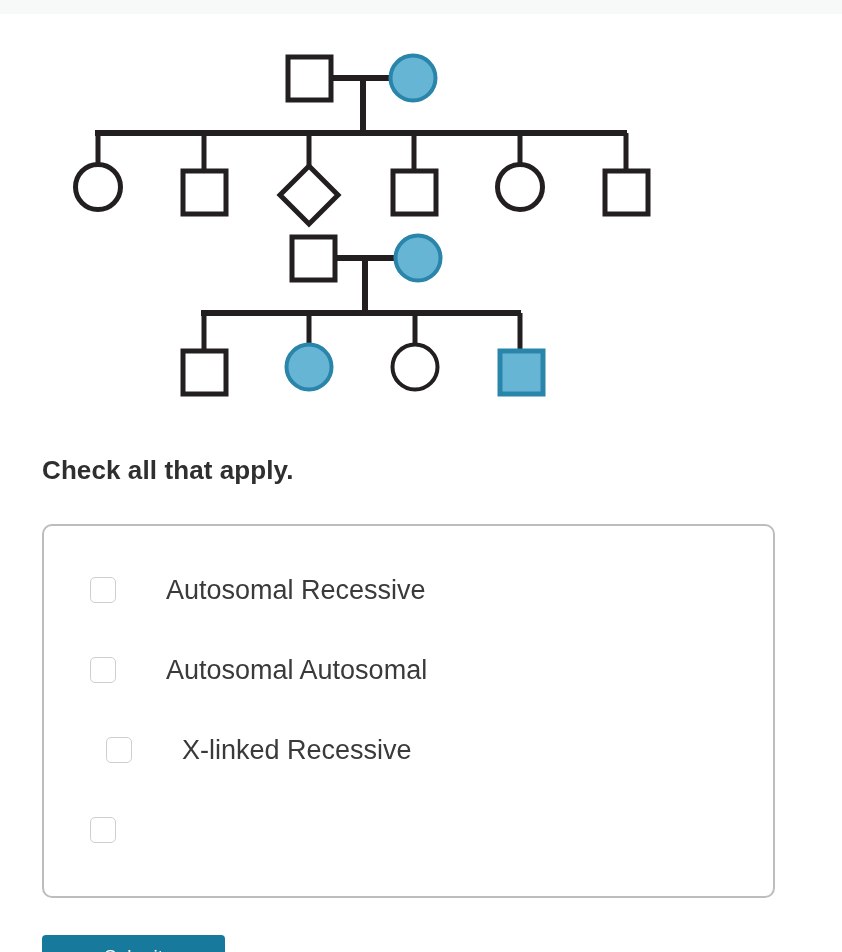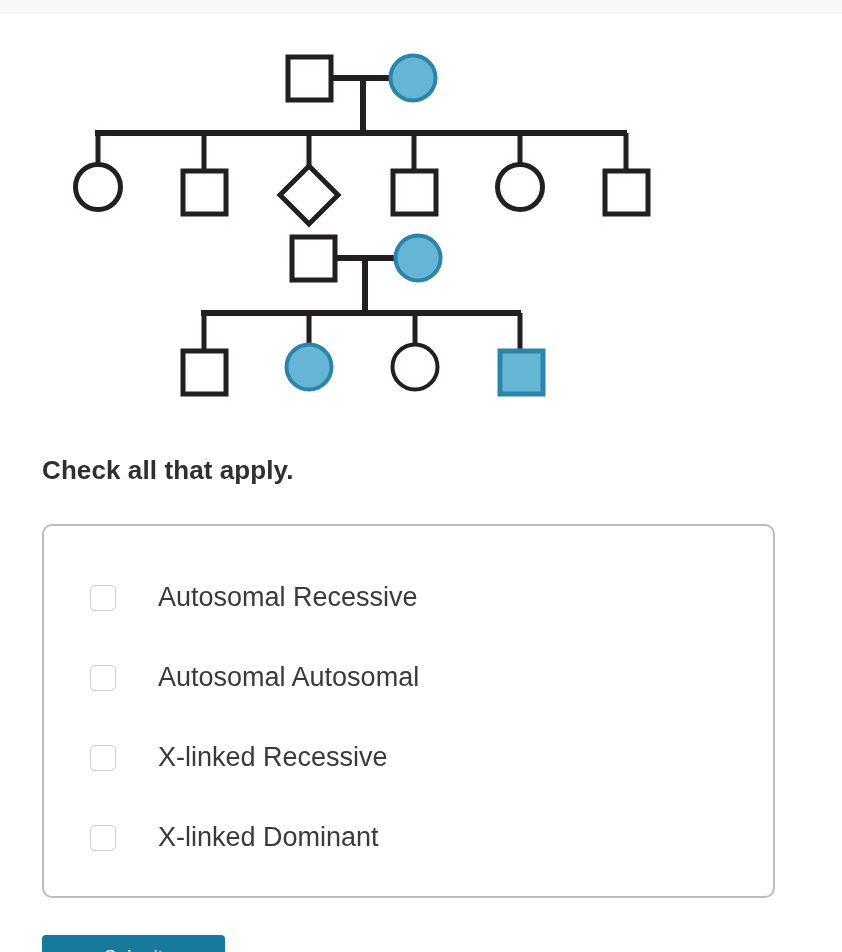--- a/index.html
+++ b/index.html
@@ -58,26 +58,26 @@
     border: 2px solid #bdbdbd;
     border-radius: 10px;
     background: #ffffff;
   }
 
   .option-row {
     position: absolute;
     left: 46px;
     height: 34px;
     display: flex;
-    align-items: flex-end;
-    gap: 0;
+    align-items: flex-start;
+    gap: 8px;
   }
   .option-row.r0 { top: 51px; }
   .option-row.r1 { top: 131px; }
-  .option-row.r2 { top: 211px; }
+  .option-row.r2 { top: 211px; margin-left: 16px; }
   .option-row.r3 { top: 291px; }
 
   .option-checkbox {
     width: 26px;
     height: 26px;
     box-sizing: border-box;
     border: 1.5px solid #cfcfcf;
     border-radius: 5px;
     background: #ffffff;
     flex: 0 0 auto;
@@ -188,18 +188,17 @@
     <span class="option-label">Autosomal Autosomal</span>
   </div>
 
   <div class="option-row r2">
     <span class="option-checkbox"></span>
     <span class="option-label">X-linked Recessive</span>
   </div>
 
   <div class="option-row r3">
     <span class="option-checkbox"></span>
-    <span class="option-label">X-linked Dominant</span>
   </div>
 
 </div>
 
 <button id="submit-button">Submit</button>
 
 </body></html>

